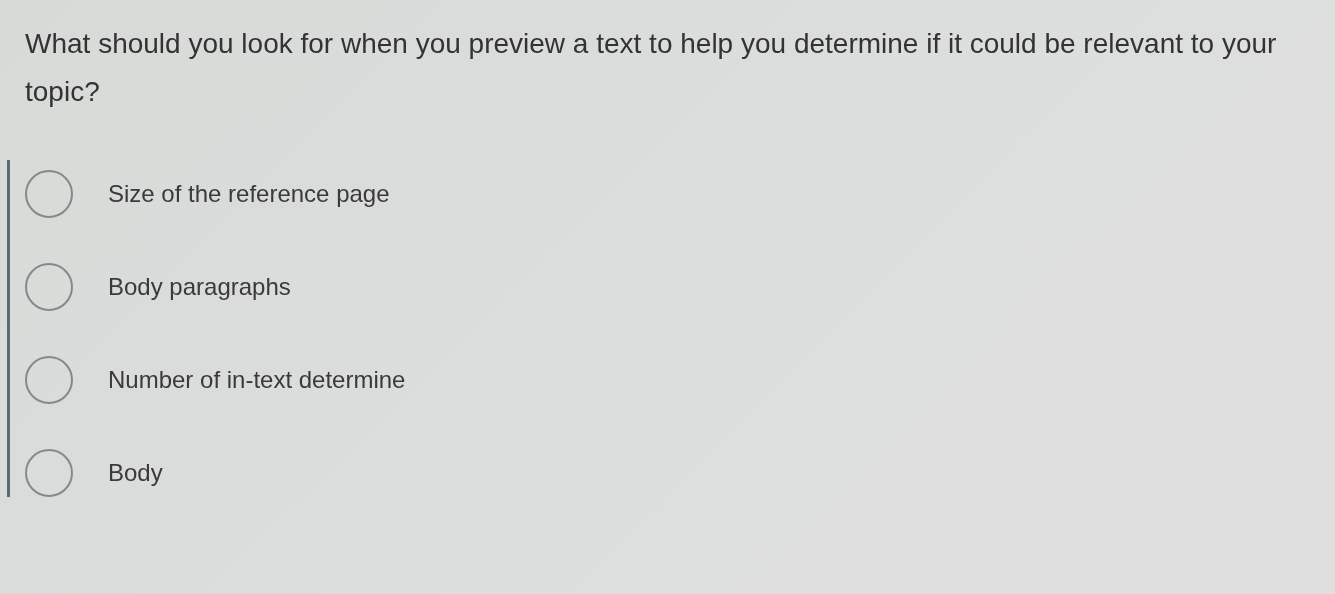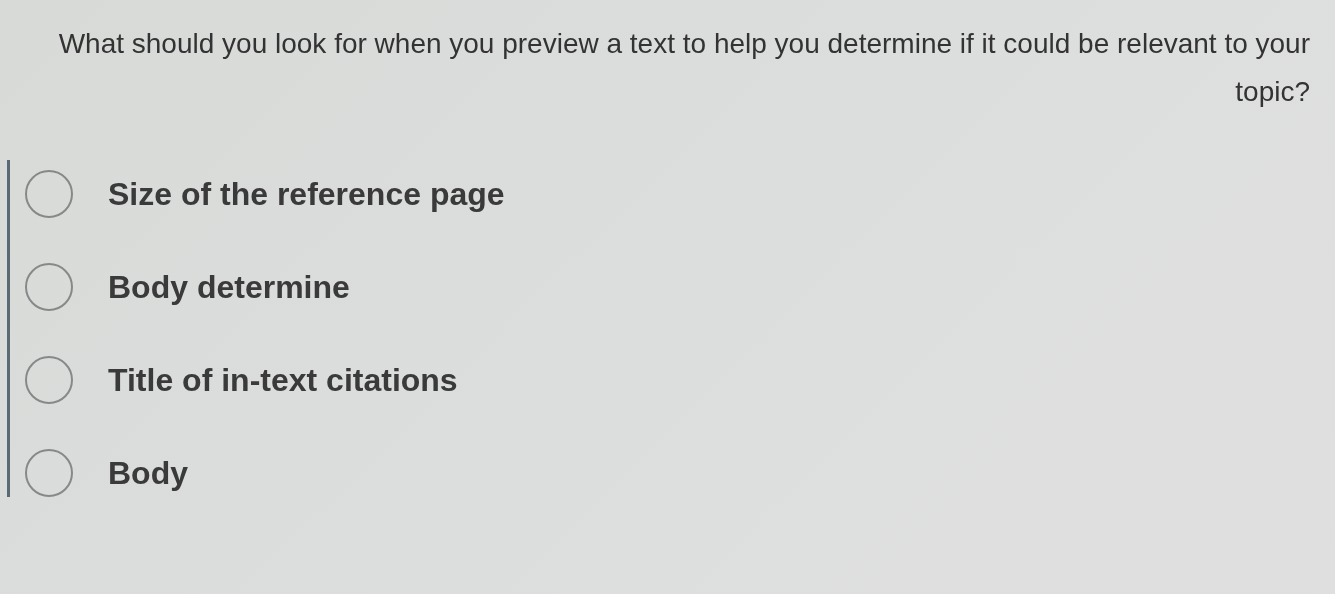--- a/index.html
+++ b/index.html
@@ -1,19 +1,18 @@
 <!DOCTYPE html>
 <html><head>
   <meta charset="utf-8">
   <style>
     * {
       margin: 0;
       padding: 0;
       box-sizing: border-box;
-      text-align: right;
     }
     body {
       font-family: Arial, Helvetica, sans-serif;
       background: linear-gradient(135deg, #d8dad8 0%, #dcdedd 50%, #e0dfe0 100%);
       width: 1335px;
       height: 594px;
       padding: 20px 25px;
       color: #3a3a3a;
       position: relative;
     }
@@ -42,40 +41,40 @@
     .radio-circle {
       width: 48px;
       height: 48px;
       border: 2px solid #888;
       border-radius: 50%;
       margin-right: 35px;
       flex-shrink: 0;
       background: transparent;
     }
     .option-label {
-      font-size: 32px;
+      font-size: 24px;
       color: #3a3a3a;
-      font-weight: 700;
+      font-weight: 400;
     }
   </style>
 </head>
 <body>
 
 <div class="question-text">What should you look for when you preview a text to help you determine if it could be relevant to your topic?</div>
 
 <div class="options-container">
   <div class="option">
     <div class="radio-circle"></div>
     <div class="option-label">Size of the reference page</div>
   </div>
   <div class="option">
     <div class="radio-circle"></div>
-    <div class="option-label">Body determine</div>
+    <div class="option-label">Body paragraphs</div>
   </div>
   <div class="option">
     <div class="radio-circle"></div>
-    <div class="option-label">Title of in-text citations</div>
+    <div class="option-label">Number of in-text determine</div>
   </div>
   <div class="option">
     <div class="radio-circle"></div>
     <div class="option-label">Body</div>
   </div>
 </div>
 
 </body></html>

